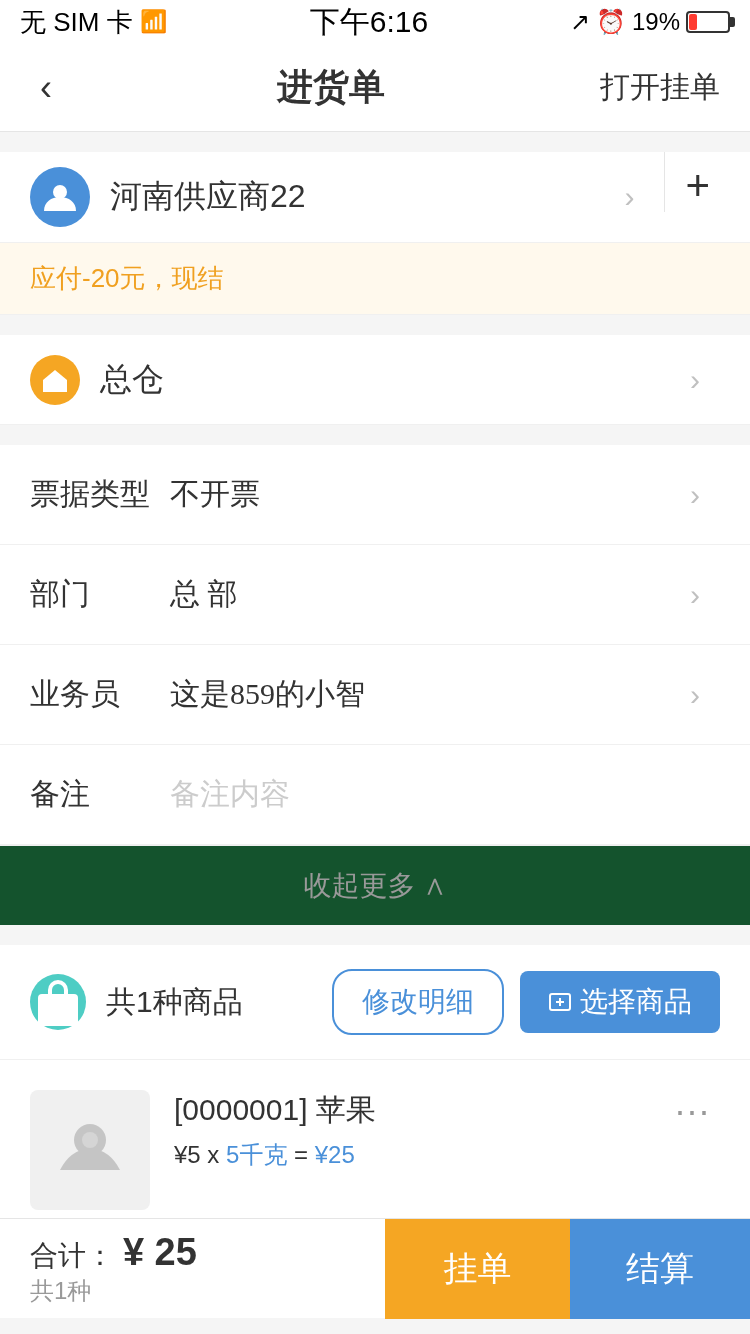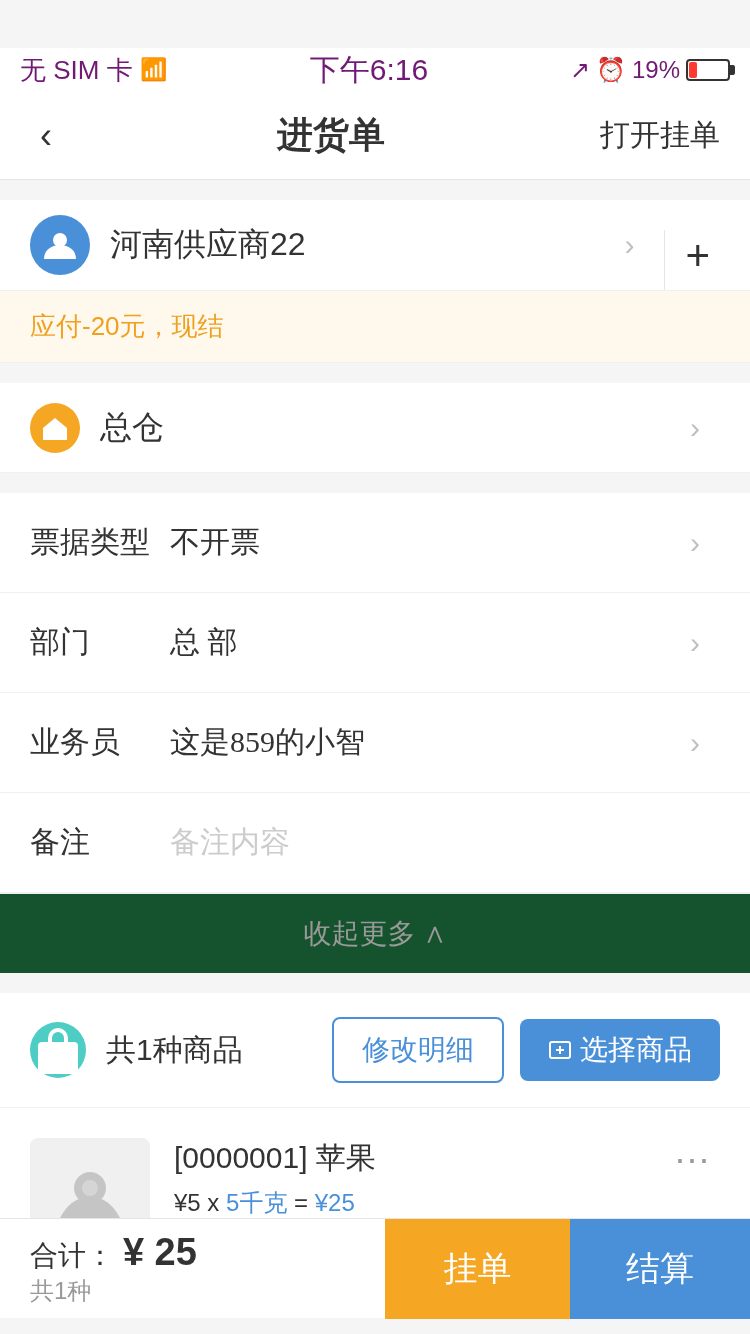--- a/index.html
+++ b/index.html
@@ -15,22 +15,21 @@
 
     
     .status-bar {
       background: #fff;
       height: 44px;
       display: flex;
       align-items: center;
       justify-content: space-between;
       padding: 4px 20px;
       font-size: 26px;
-      color: #701a75;
-      margin-top: 48px;
+      color: #000000;
     }
     .status-left { display: flex; align-items: center; gap: 8px; }
     .status-center { font-size: 30px; font-weight: 500; }
     .status-right { display: flex; align-items: center; gap: 6px; font-size: 24px; }
     .battery-icon {
       display: inline-block;
       width: 44px;
       height: 22px;
       border: 2px solid #333;
       border-radius: 4px;
@@ -88,21 +87,21 @@
     
     .section-gap {
       height: 20px;
       background: #f5f5f5;
     }
 
     
     .supplier-section {
       background: #fff;
       display: flex;
-      align-items: flex-end;
+      align-items: flex-start;
       padding: 0 30px;
       border-bottom: 1px solid #f0f0f0;
     }
     .supplier-row {
       display: flex;
       align-items: center;
       flex: 1;
       height: 90px;
     }
     .supplier-avatar {
@@ -246,21 +245,21 @@
     }
     .products-count {
       font-size: 30px;
       color: #333;
       flex: 1;
     }
     .btn-outline {
       border: 2px solid #4a90d9;
       color: #4a90d9;
       background: #fff;
-      border-radius: 8px;
+      border-radius: 20px;
       padding: 12px 28px;
       font-size: 28px;
       margin-right: 16px;
       cursor: pointer;
     }
     .btn-primary {
       background: #4a90d9;
       color: #fff;
       border: none;
       border-radius: 8px;

